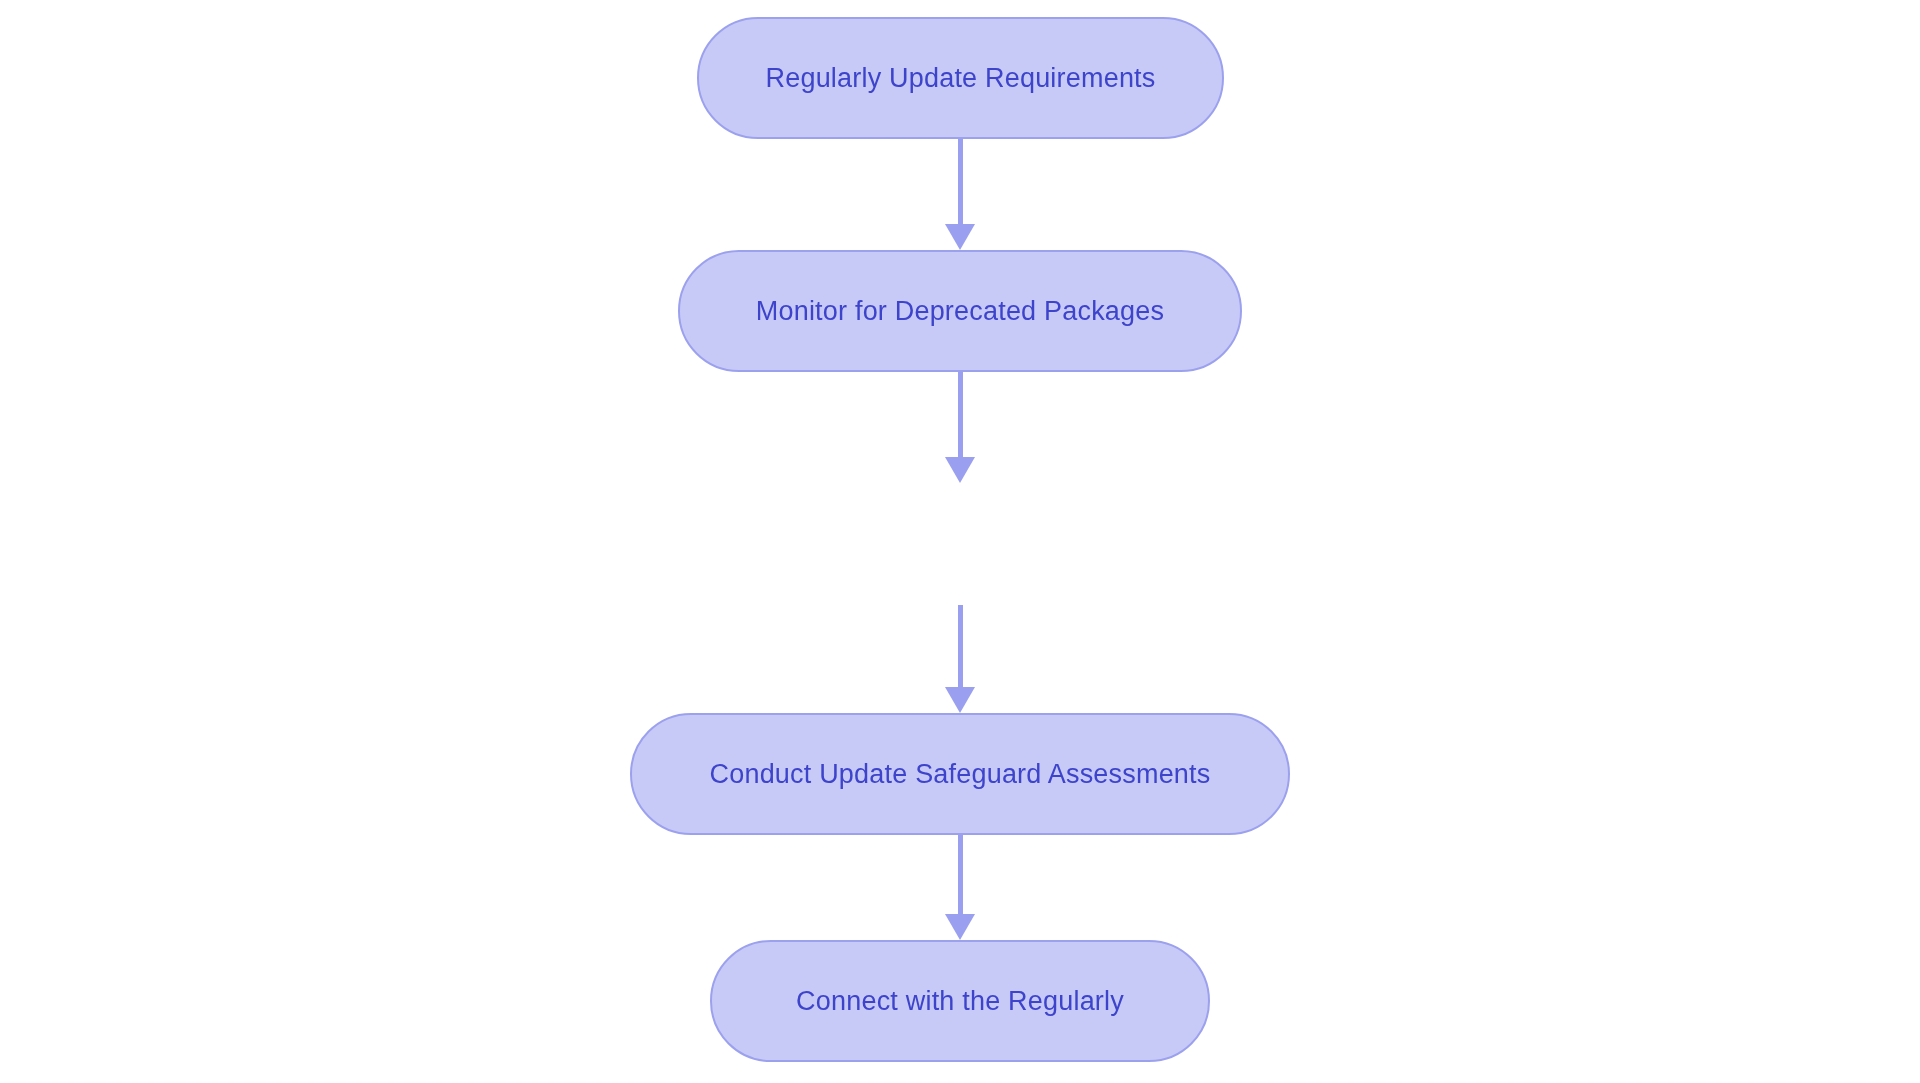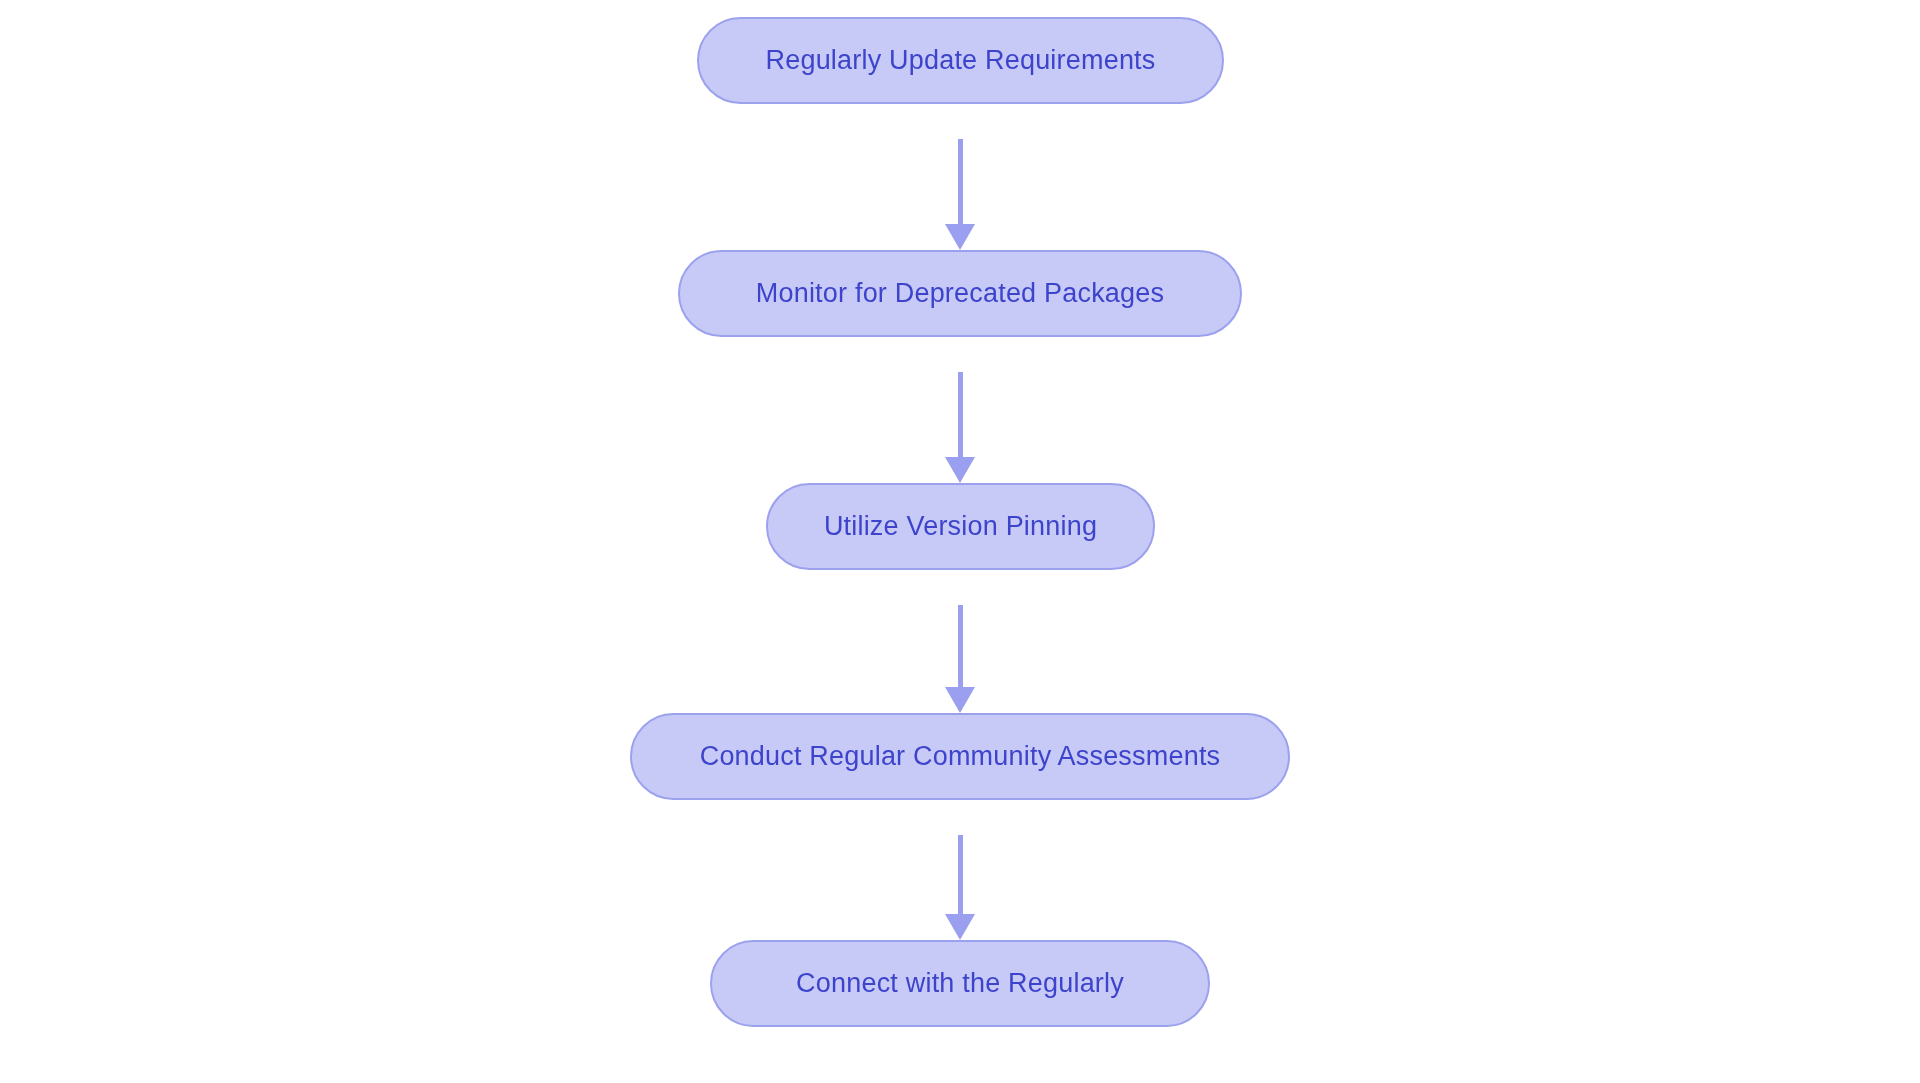--- a/index.html
+++ b/index.html
@@ -18,21 +18,21 @@
     overflow: hidden;
   }
   .canvas {
     position: relative;
     width: 1920px;
     height: 1083px;
     background: var(--background);
   }
   .node {
     position: absolute;
-    height: 87px;
+    height: 122px;
     border-radius: 61px;
     background: var(--node-fill);
     border: 2px solid var(--node-border);
     display: flex;
     align-items: center;
     justify-content: center;
   }
   .node-label {
     color: var(--node-text);
     font-size: 27px;
@@ -88,31 +88,28 @@
 
   <div class="node n2">
     <span class="node-label">Monitor for Deprecated Packages</span>
   </div>
 
   <div class="arrow a2">
     <div class="arrow-line"></div>
     <div class="arrow-head"></div>
   </div>
 
-  <div class="node n3">
-    <span class="node-label">Utilize Version Pinning</span>
-  </div>
 
   <div class="arrow a3">
     <div class="arrow-line"></div>
     <div class="arrow-head"></div>
   </div>
 
   <div class="node n4">
-    <span class="node-label">Conduct Regular Community Assessments</span>
+    <span class="node-label">Conduct Update Safeguard Assessments</span>
   </div>
 
   <div class="arrow a4">
     <div class="arrow-line"></div>
     <div class="arrow-head"></div>
   </div>
 
   <div class="node n5">
     <span class="node-label">Connect with the Regularly</span>
   </div>

